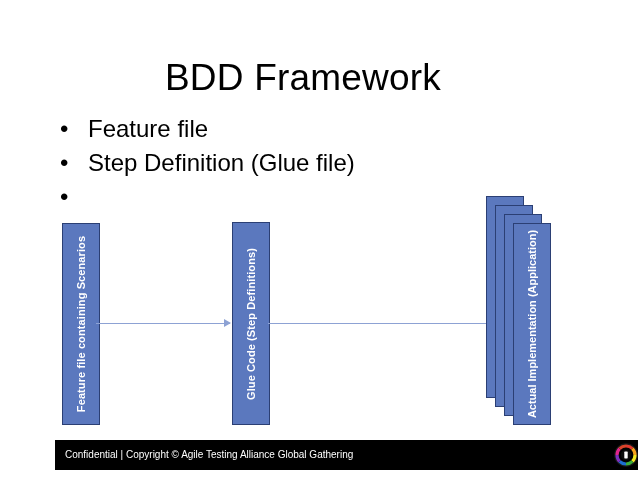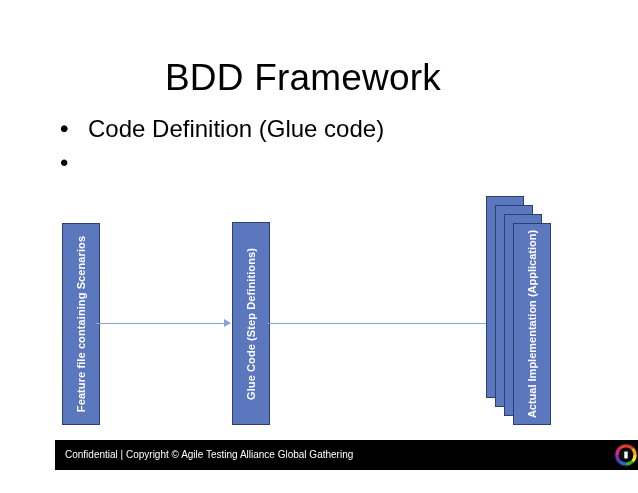--- a/index.html
+++ b/index.html
@@ -170,24 +170,25 @@
 </head>
 <body>
 
 <div id="slide">
 
   <div id="title">BDD Framework</div>
 
   <div id="bullets">
     <div class="bullet">
       <span class="dot">•</span>
+      <span>Feature file</span>
     </div>
     <div class="bullet">
       <span class="dot">•</span>
-      <span>Code Definition (Glue code)</span>
+      <span>Step Definition (Glue file)</span>
     </div>
     <div class="bullet">
       <span class="dot">•</span>
     </div>
   </div>
 
   <div id="diagram">
 
     <div class="vbox" id="box-feature">
       <span class="vlabel">Feature file containing Scenarios</span>

